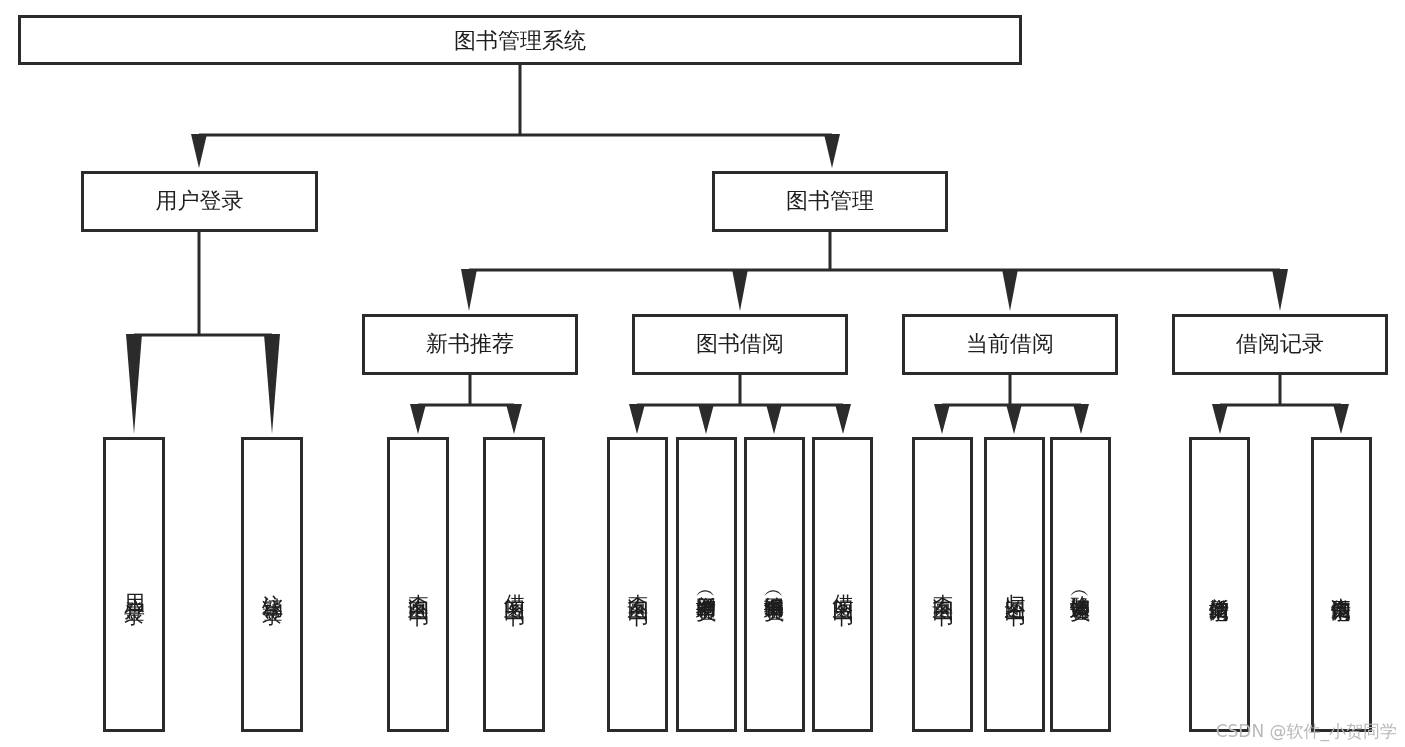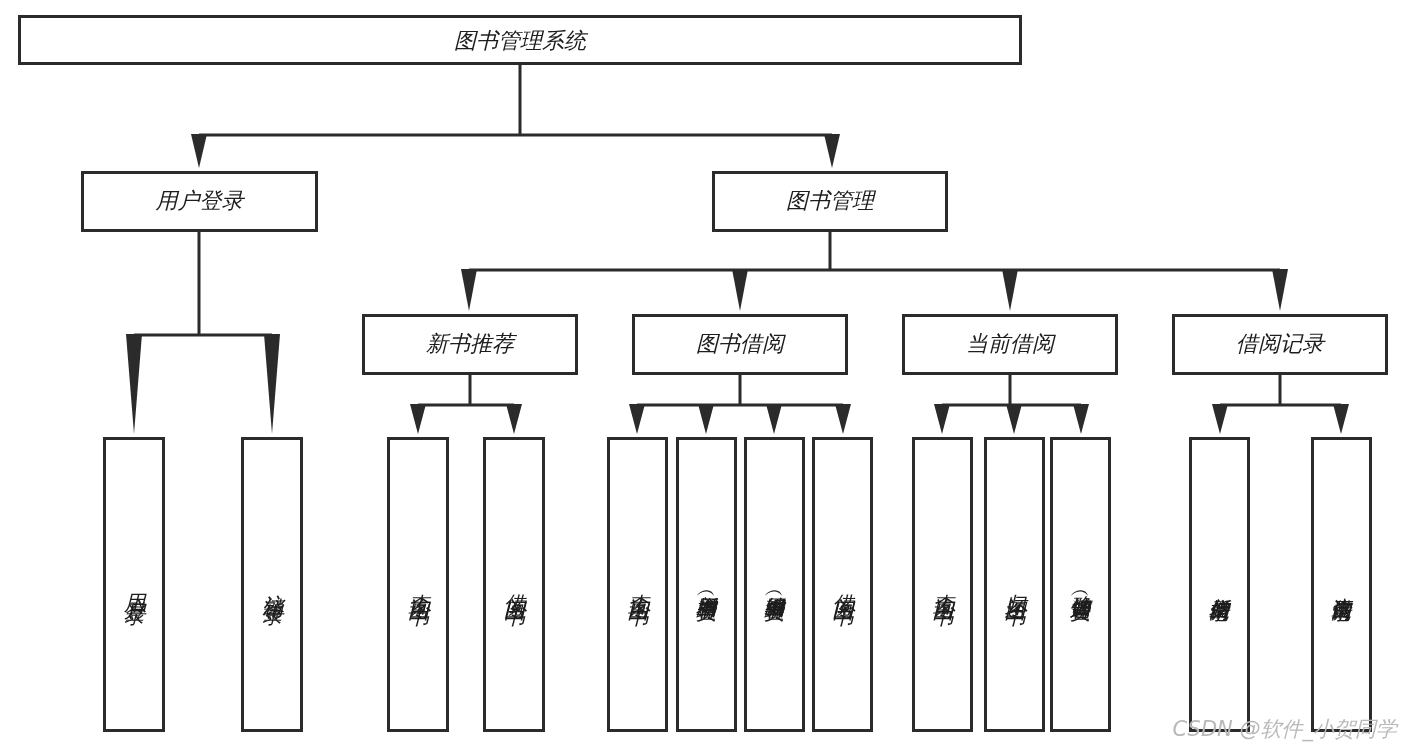--- a/index.html
+++ b/index.html
@@ -10,21 +10,20 @@
   body {
     width: 1405px;
     height: 747px;
     font-family: "DejaVu Sans", "Liberation Sans", sans-serif;
     overflow: hidden;
   }
   #diagram-root {
     position: relative;
     width: 1405px;
     height: 747px;
-    font-style: italic;
   }
   svg#flow-svg {
     position: absolute;
     top: 0; left: 0;
     width: 1405px;
     height: 747px;
     display: block;
   }
   .node-rect {
     fill: #ffffff;
@@ -70,21 +69,21 @@
   }
   .vbox-text.tight {
     letter-spacing: 1px;
     font-size: 20px;
   }
   #watermark {
     position: absolute;
     right: 8px;
     bottom: 4px;
     font-family: "DejaVu Sans", "Liberation Sans", sans-serif;
-    font-size: 21px;
+    font-size: 17px;
     color: #b9b9b9;
     white-space: nowrap;
     pointer-events: none;
   }
 </style>
 </head>
 <body>
 
 <div id="diagram-root">
 

